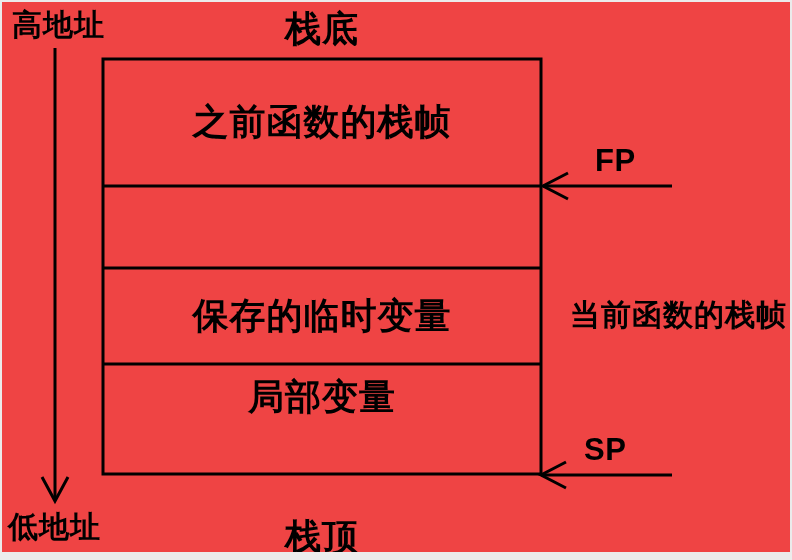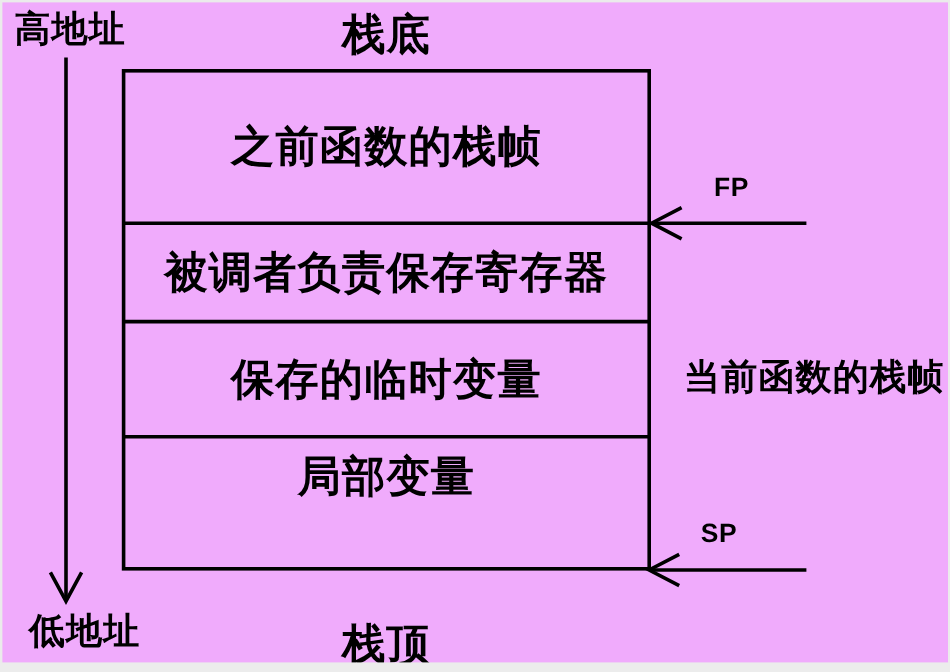--- a/index.html
+++ b/index.html
@@ -4,21 +4,21 @@
 <style>
   html, body {
     margin: 0;
     padding: 0;
     background: #ffffff;
   }
   .canvas {
     position: relative;
     width: 792px;
     height: 560px;
-    background: #f0abfc;
+    background: #ef4444;
     overflow: hidden;
     font-family: "Liberation Sans", "DejaVu Sans", sans-serif;
     color: #000000;
   }
   
   .edge { position: absolute; background: #ebebeb; }
   .edge-top    { left: 0; top: 0; width: 792px; height: 2px; }
   .edge-left   { left: 0; top: 0; width: 2px; height: 560px; }
   .edge-right  { left: 790px; top: 0; width: 2px; height: 560px; }
   .edge-bottom { left: 0; top: 552px; width: 792px; height: 8px; background: #ececec; }
@@ -30,21 +30,21 @@
   }
 
   .lbl {
     position: absolute;
     font-weight: bold;
     white-space: nowrap;
     line-height: 1;
     color: #000000;
   }
   .lbl-cn { font-size: 30px; letter-spacing: 1px; }
-  .lbl-ptr { font-size: 22px; letter-spacing: 0.5px; }
+  .lbl-ptr { font-size: 31px; letter-spacing: 0.5px; }
 
   
   .box-span {
     position: absolute;
     left: 103px;
     width: 438px;
     display: flex;
     align-items: center;
     justify-content: center;
     text-align: center;
@@ -90,37 +90,34 @@
     </g>
 
     <g stroke="#000000" stroke-width="3" fill="none">
       <line x1="541" y1="475" x2="672" y2="475"></line>
       <polyline points="566,462 541,475 566,488"></polyline>
     </g>
   </svg>
 
   <div class="lbl lbl-cn" style="left:12px; top:10px;">高地址</div>
 
-  <div class="lbl lbl-cn" style="left:24px; top:512px;">低地址</div>
+  <div class="lbl lbl-cn" style="left:8px; top:512px;">低地址</div>
 
   <div class="box-span top-caption">
     <span class="section-label">栈底</span>
   </div>
 
   <div class="box-span bottom-caption">
     <span class="section-label">栈顶</span>
   </div>
 
   <div class="box-span sec-1">
     <span class="section-label">之前函数的栈帧</span>
   </div>
 
-  <div class="box-span sec-2">
-    <span class="section-label">被调者负责保存寄存器</span>
-  </div>
 
   <div class="box-span sec-3">
     <span class="section-label">保存的临时变量</span>
   </div>
 
   <div class="box-span sec-4">
     <span class="section-label">局部变量</span>
   </div>
 
   <div class="lbl lbl-ptr" style="left:595px; top:145px;">FP</div>

